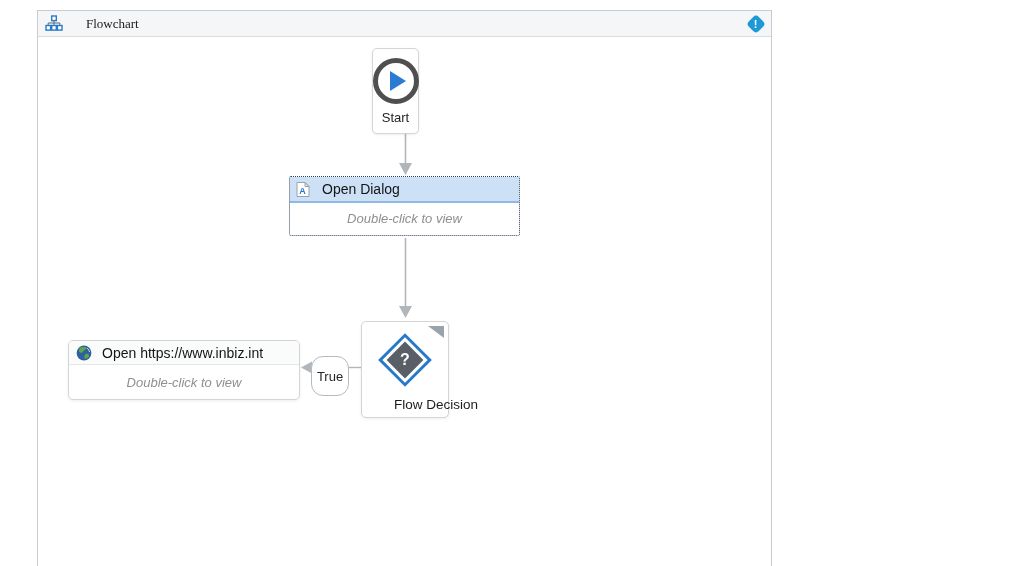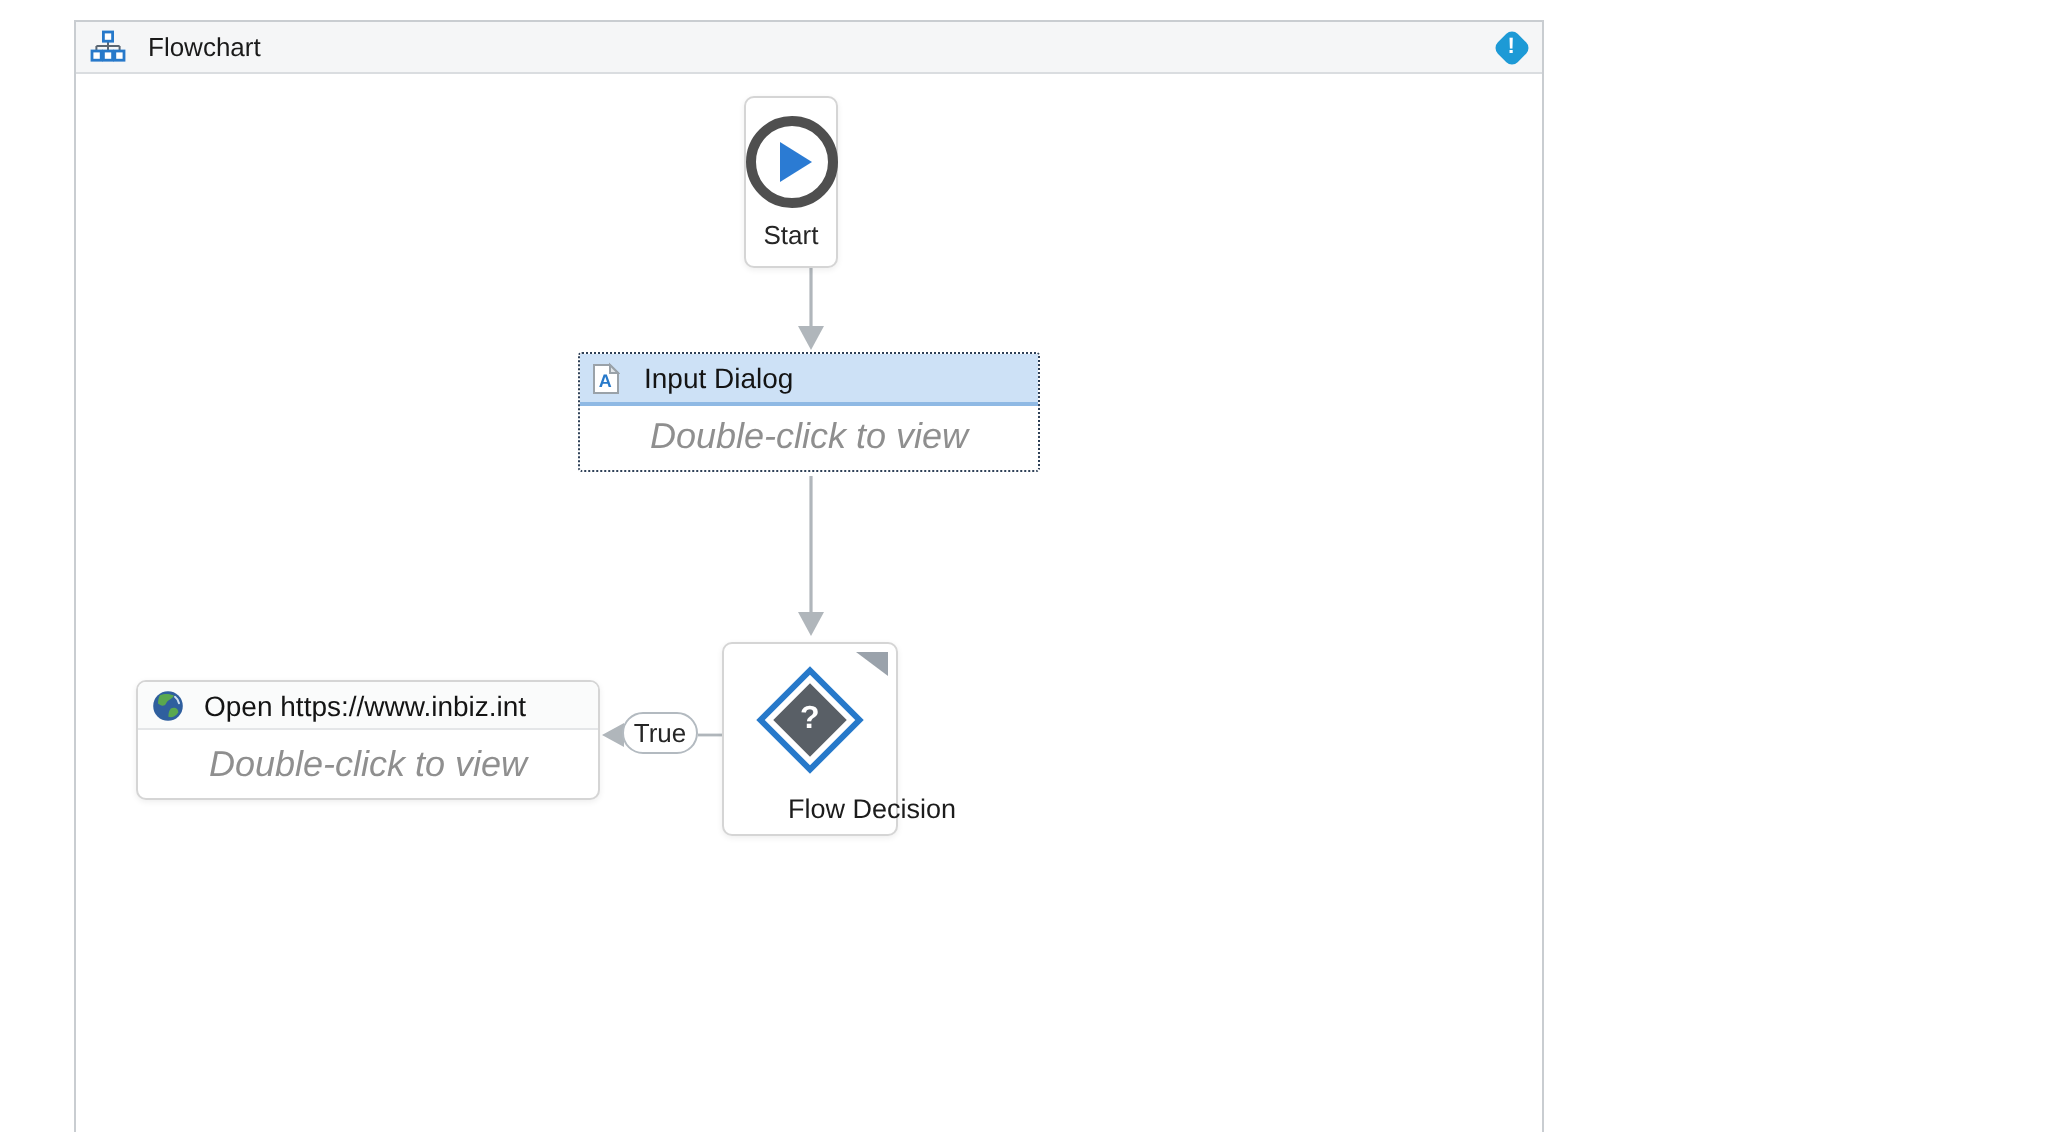--- a/index.html
+++ b/index.html
@@ -22,23 +22,24 @@
     border-bottom: none;
   }
   .panel-header {
     height: 26px;
     background: #f5f6f7;
     border-bottom: 1px solid #dadde0;
     display: flex; align-items: center;
     padding: 0 8px 0 7px;
   }
   .panel-title {
-    margin-left: 11px;
+    margin-left: 23px;
     font-size: 13px;
     color: #1a1a1a;
+    font-family: Liberation Serif, serif;
   }
   .info-badge {
     margin-left: auto;
     width: 14px; height: 14px;
     background: #1d9ad6;
     border-radius: 4px;
     transform: rotate(45deg);
     display: flex; align-items: center; justify-content: center;
     cursor: pointer;
   }
@@ -103,21 +104,21 @@
     height: 26px;
     background: #cde1f6;
     border-bottom: 2px solid #8fb9e4;
     display: flex; align-items: center;
     padding-left: 6px;
   }
   .node-head-title { margin-left: 12px; font-size: 14px; color: #141414; white-space: nowrap; }
   .node-hint {
     height: 31px;
     display: flex; align-items: center; justify-content: center;
-    font-size: 18px; font-style: italic; color: #8f8f8f;
+    font-size: 13px; font-style: italic; color: #8f8f8f;
   }
 
   
   .node-open {
     left: 30px; top: 303px; width: 232px; height: 60px;
     cursor: pointer;
   }
   .node-open .node-head {
     height: 24px;
     background: #fafbfb;
@@ -155,21 +156,21 @@
   .fd-label {
     position: absolute; bottom: 5px; left: 0; right: 0;
     text-align: center; font-size: 13.5px; color: #1c1c1c;
     white-space: nowrap;
     margin-left: 32px;
   }
 
   
   .true-pill {
     position: absolute; left: 273px; top: 319px;
-    width: 38px; height: 21px;
+    width: 38px; height: 40px;
     background: #ffffff;
     border: 1px solid #b3bac0;
     border-radius: 12px;
     display: flex; align-items: center; justify-content: center;
     font-size: 13px; color: #262626;
     cursor: pointer;
   }
 </style>
 </head>
 <body>
@@ -217,21 +218,21 @@
       <div class="start-label">Start</div>
     </div>
 
     <div class="node node-input">
       <div class="node-head">
         <svg width="14" height="17" viewBox="0 0 14 17">
           <path d="M1 1.5 H9 L13 5.5 V15.5 H1 Z" fill="#ffffff" stroke="#9aa2a9" stroke-width="1"></path>
           <path d="M9 1.5 L13 5.5 H9 Z" fill="#e2e6e9" stroke="#9aa2a9" stroke-width="1"></path>
           <text x="6.6" y="12.5" font-size="9" font-weight="bold" fill="#2779ca" text-anchor="middle">A</text>
         </svg>
-        <span class="node-head-title">Input Dialog</span>
+        <span class="node-head-title">Open Dialog</span>
       </div>
       <div class="node-hint">Double-click to view</div>
     </div>
 
     <div class="node node-open">
       <div class="node-head">
         <svg width="16" height="16" viewBox="0 0 16 16">
           <circle cx="8" cy="8" r="7.4" fill="#2f5f9e"></circle>
           <path d="M4 2.6 C6 1.7 9 1.7 11 2.8 C10.2 4.8 8.2 4.6 7.1 6.6 C6.1 8.6 4.2 7.8 3 6.8 C3.1 5.1 3.2 3.7 4 2.6 Z" fill="#5aa84f"></path>
           <path d="M9.4 9.2 C11.3 8.3 13.3 9.3 13.1 11.2 C12 13 10 14.1 8.2 13.4 C8.2 11.6 8.5 10.2 9.4 9.2 Z" fill="#5aa84f"></path>

